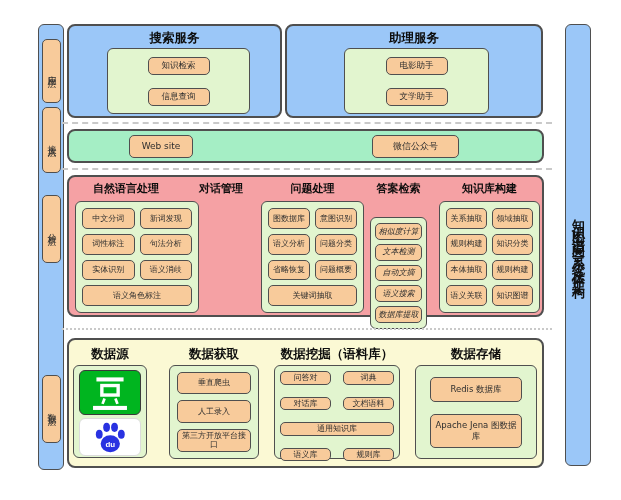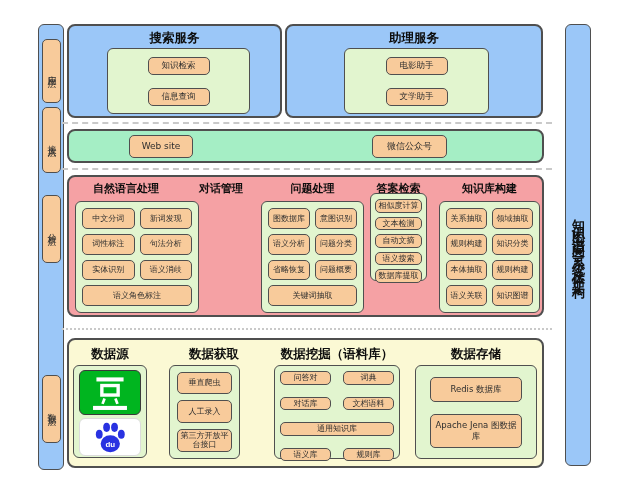--- a/index.html
+++ b/index.html
@@ -82,21 +82,21 @@
         <div class="btn">电影助手</div>
         <div class="btn">文学助手</div>
       </div>
     </div>
   </div>
 
   <div class="sep" style="top:122px;"></div>
 
   <div class="band mint" style="left:67px;top:129px;width:477px;height:34px;">
     <div class="btn abs" style="left:60px;top:4px;width:64px;height:23px;font-size:9px;">Web site</div>
-    <div class="btn abs" style="left:303px;top:4px;width:75px;height:23px;font-size:9px;">微信公众号</div>
+    <div class="btn abs" style="left:303px;top:4px;width:87px;height:23px;font-size:9px;">微信公众号</div>
   </div>
 
   <div class="sep" style="top:168px;"></div>
 
   <div class="band pink" style="left:67px;top:175px;width:477px;height:142px;">
     <div class="hdr col" style="left:6px;top:4px;width:102px;">自然语言处理</div>
     <div class="hdr col" style="left:118px;top:4px;width:68px;">对话管理</div>
     <div class="hdr col" style="left:192px;top:4px;width:103px;">问题处理</div>
     <div class="hdr col" style="left:301px;top:4px;width:57px;">答案检索</div>
     <div class="hdr col" style="left:370px;top:4px;width:101px;">知识库构建</div>
@@ -119,21 +119,21 @@
         <div class="btn">图数据库</div>
         <div class="btn">意图识别</div>
         <div class="btn">语义分析</div>
         <div class="btn">问题分类</div>
         <div class="btn">省略恢复</div>
         <div class="btn">问题概要</div>
         <div class="btn wide">关键词抽取</div>
       </div>
     </div>
 
-    <div class="inner" style="left:301px;top:16px;width:57px;height:88px;">
+    <div class="inner" style="left:301px;top:40px;width:57px;height:112px;font-style:italic;">
       <div class="grid1" style="padding:5px 4px;gap:4px;">
         <div class="btn">相似度计算</div>
         <div class="btn">文本检测</div>
         <div class="btn">自动文摘</div>
         <div class="btn">语义搜索</div>
         <div class="btn">数据库提取</div>
       </div>
     </div>
 
     <div class="inner" style="left:370px;top:24px;width:101px;height:112px;">
@@ -173,21 +173,21 @@
           <ellipse cx="13" cy="25" rx="6" ry="8" fill="#2932e1"></ellipse>
           <ellipse cx="26" cy="13" rx="6" ry="8" fill="#2932e1"></ellipse>
           <ellipse cx="40" cy="13" rx="6" ry="8" fill="#2932e1"></ellipse>
           <ellipse cx="52" cy="25" rx="6" ry="8" fill="#2932e1"></ellipse>
           <ellipse cx="32.5" cy="42" rx="17" ry="15" fill="#2932e1"></ellipse>
           <text x="32.5" y="47" fill="#ffffff" font-size="14" font-weight="bold" text-anchor="middle" font-family="Liberation Sans, sans-serif">du</text>
         </svg>
       </div>
     </div>
 
-    <div class="inner" style="left:100px;top:25px;width:71px;height:94px;">
+    <div class="inner" style="left:100px;top:25px;width:90px;height:94px;">
       <div class="grid1" style="padding:6px 7px;gap:6px;">
         <div class="btn">垂直爬虫</div>
         <div class="btn">人工录入</div>
         <div class="btn">第三方开放平台接口</div>
       </div>
     </div>
 
     <div class="inner" style="left:205px;top:25px;width:126px;height:94px;">
       <div class="grid2" style="padding:5px;gap:12px;">
         <div class="btn">问答对</div>

